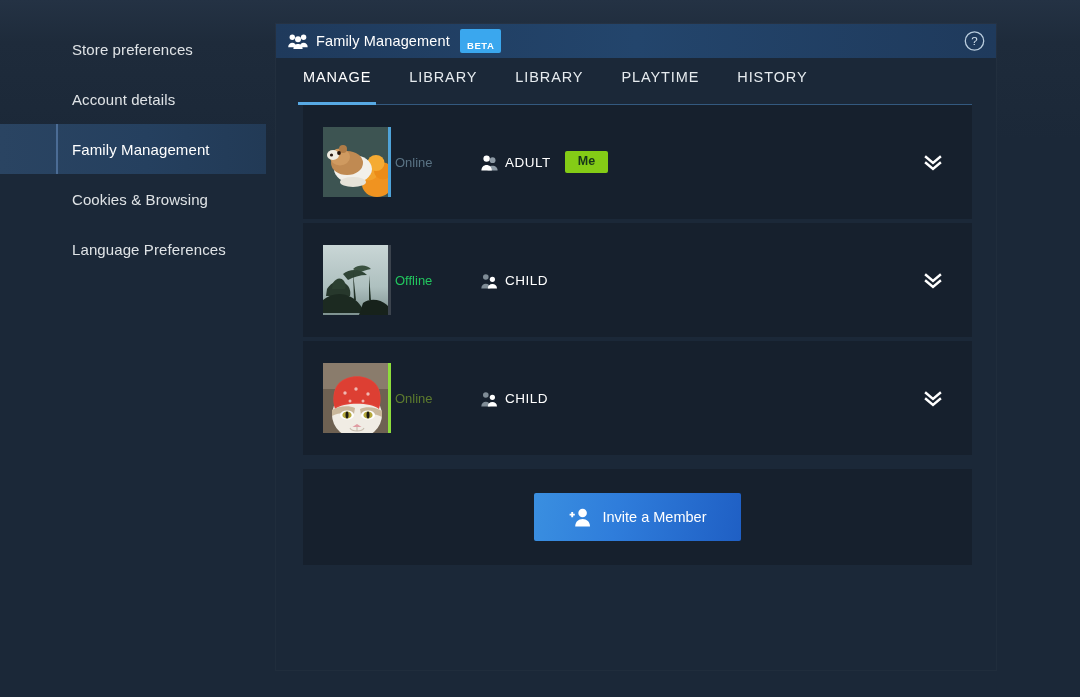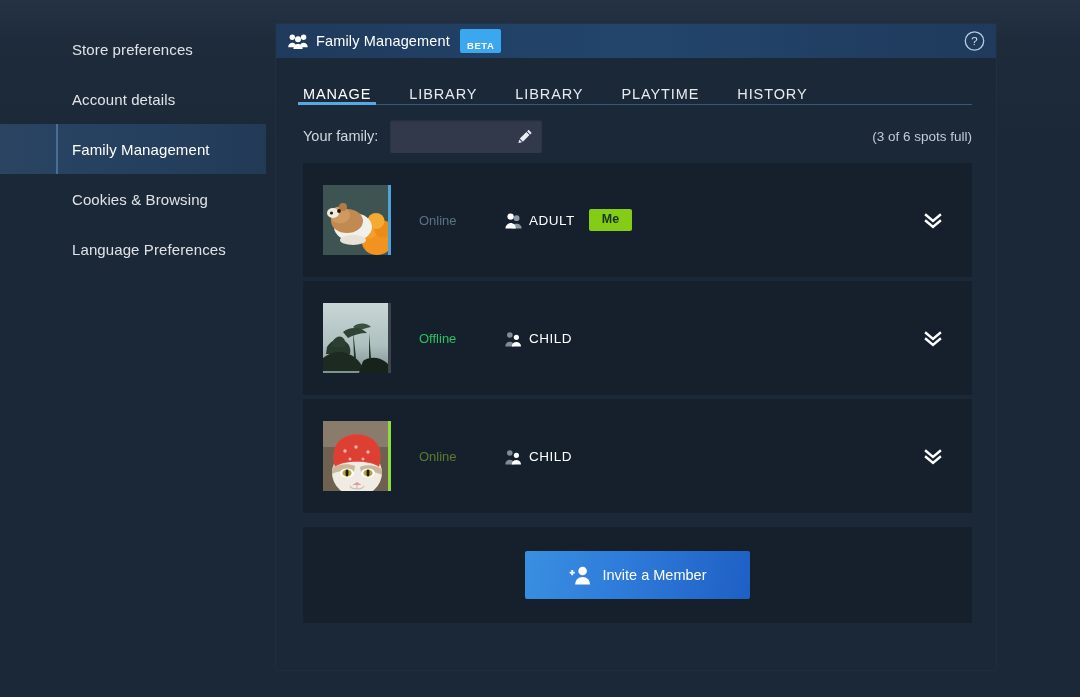--- a/index.html
+++ b/index.html
@@ -135,21 +135,21 @@
     right: 24px;
     bottom: 0;
     height: 1px;
     background: #33597f;
   }
 
   .tab {
     font-size: 14.5px;
     letter-spacing: 0.9px;
     color: #e6ebef;
-    padding: 0 0 3px 0;
+    padding: 0 0 20px 0;
     margin-right: 38px;
     cursor: pointer;
     position: relative;
   }
 
   .tab.active {
     color: #ffffff;
   }
 
   .tab.active::after {
@@ -253,21 +253,21 @@
   .avatar-border {
     position: absolute;
     right: 4px;
     top: 0;
     width: 3px;
     height: 70px;
   }
 
   .status {
     width: 76px;
-    margin-left: 24px;
+    margin-left: 0;
     font-size: 13px;
     flex: none;
   }
 
   .member-main {
     display: flex;
     align-items: center;
     margin-left: 10px;
   }
 
@@ -312,21 +312,21 @@
   .invite-card {
     background: #16202d;
     height: 96px;
     display: flex;
     align-items: center;
     justify-content: center;
     margin-top: 14px;
   }
 
   .invite-btn {
-    width: 225px;
+    width: 207px;
     height: 48px;
     background: linear-gradient(100deg, #3a8fe0 0%, #2f7ddb 40%, #1f5fc4 100%);
     border: none;
     border-radius: 2px;
     display: flex;
     align-items: center;
     justify-content: center;
     cursor: pointer;
     color: #ffffff;
     font-family: "Liberation Sans", sans-serif;
@@ -398,34 +398,20 @@
         <span>LIBRARY</span>
       </div>
       <div class="tab">
         <span>PLAYTIME</span>
       </div>
       <div class="tab">
         <span>HISTORY</span>
       </div>
     </div>
 
-    <div class="family-row">
-      <span class="family-label">Your family:</span>
-      <div class="family-input">
-        <input type="text" value="" style="">
-        <span class="pencil-icon">
-          <svg width="15" height="15" viewBox="0 0 15 15">
-            <path d="M10.6 1.3l3.1 3.1-1.5 1.5-3.1-3.1z" fill="#e8eef3"></path>
-            <path d="M8.4 3.5l3.1 3.1-6.6 6.6-3.1-3.1z" fill="#e8eef3"></path>
-            <path d="M1.3 11.0l2.7 2.7-3.6 0.9z" fill="#e8eef3"></path>
-          </svg>
-        </span>
-      </div>
-      <span class="spots">(3 of 6 spots full)</span>
-    </div>
 
     <div class="members">
 
       <div class="member-card">
         <div class="avatar-wrap">
           <div class="avatar">
             <svg width="68" height="70" viewBox="0 0 68 70">
               <rect width="68" height="70" fill="#3d5452"></rect>
               <ellipse cx="54" cy="57" rx="15" ry="13" fill="#f09320"></ellipse>
               <ellipse cx="46" cy="45" rx="9" ry="8.5" fill="#f2a22c"></ellipse>

